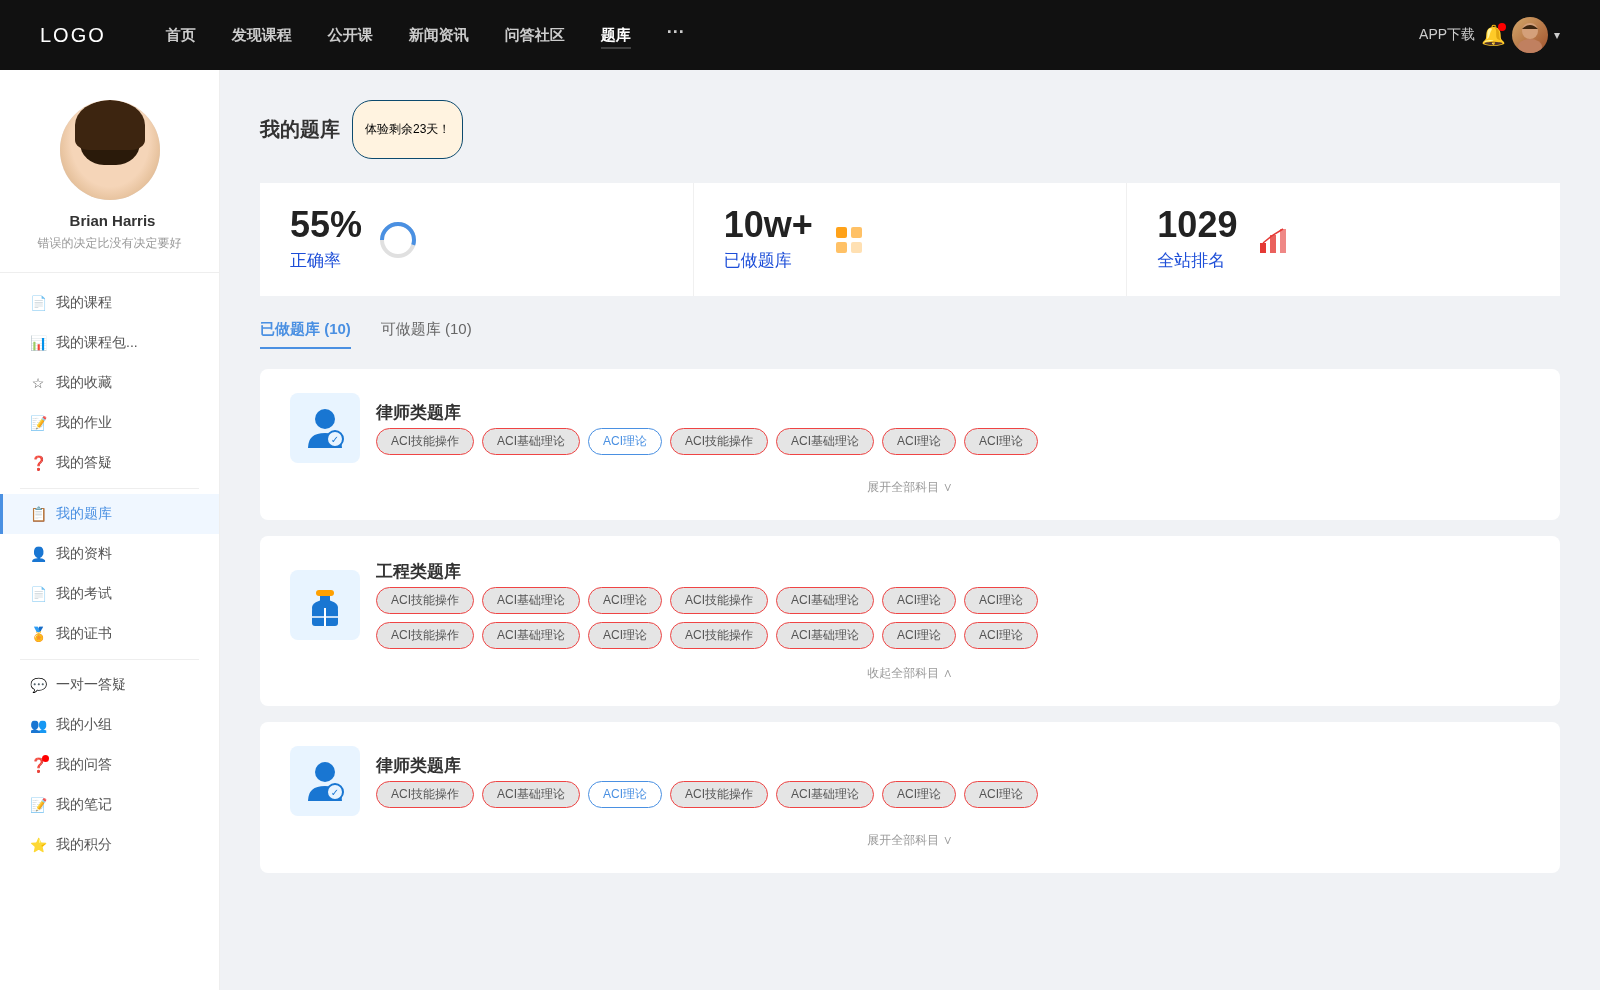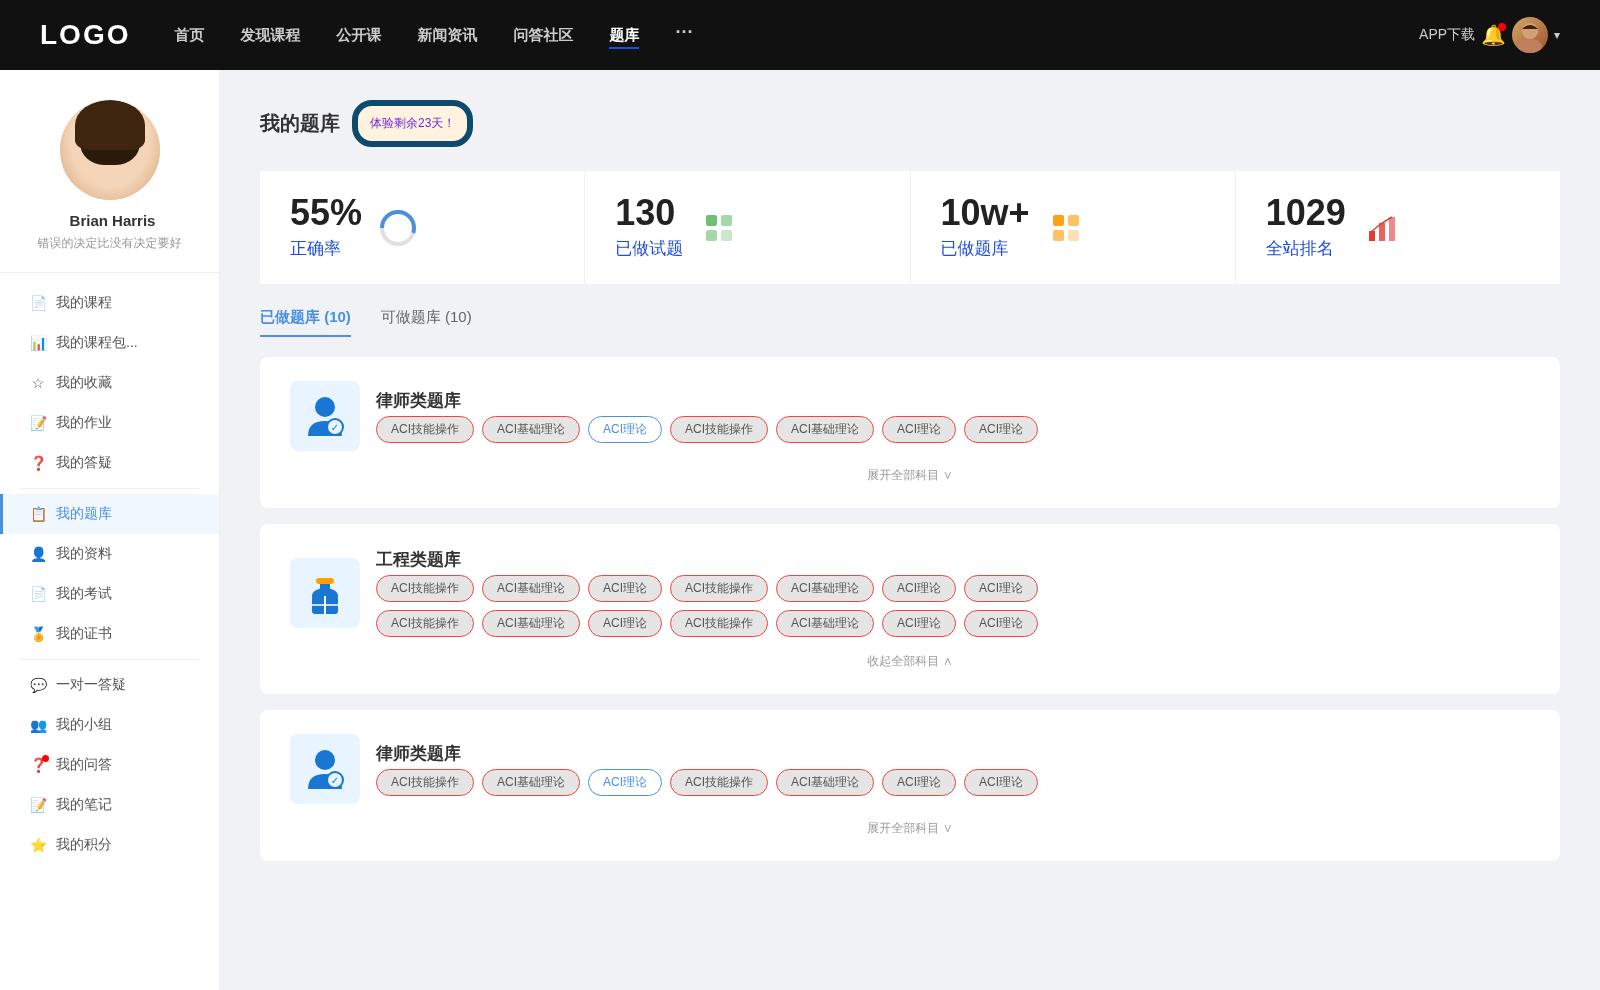--- a/index.html
+++ b/index.html
@@ -11,41 +11,41 @@
       height: 70px;
       display: flex;
       align-items: center;
       padding: 0 40px;
       position: sticky;
       top: 0;
       z-index: 100;
     }
     .navbar-logo {
       color: #fff;
-      font-size: 28px;
-      font-weight: bold;
+      font-size: 20px;
+      font-weight: normal;
       letter-spacing: 2px;
-      margin-right: 44px;
+      margin-right: 60px;
     }
     .navbar-nav {
       display: flex;
       gap: 36px;
       flex: 1;
       font-weight: bold;
     }
     .navbar-nav-item {
       color: #ccc;
       font-size: 15px;
       cursor: pointer;
       padding: 4px 0;
       white-space: nowrap;
     }
     .navbar-nav-item.active {
       color: #fff;
-      border-bottom: 2px solid #1d4ed8;
+      border-bottom: 2px solid #404040;
       padding-bottom: 2px;
     }
     .navbar-more {
       color: #ccc;
       font-size: 18px;
       cursor: pointer;
     }
     .navbar-right {
       display: flex;
       align-items: center;
@@ -209,24 +209,24 @@
       gap: 12px;
       margin-bottom: 24px;
     }
     .page-title {
       font-size: 20px;
       font-weight: 600;
       color: #333;
     }
     .trial-badge {
       background: #fff3e0;
-      color: #6d28d9;
-      border: 6px solid #0c4a6e;
+      color: #000000;
+      border: 1px solid #0c4a6e;
       border-radius: 20px;
-      padding: 9px 12px;
+      padding: 20px 12px;
       font-size: 12px;
     }
 
     
     .stats-bar {
       display: flex;
       background: #fff;
       border-radius: 0;
       margin-bottom: 24px;
       overflow: hidden;
@@ -471,34 +471,20 @@
         </div>
         <div class="stat-icon">
           <svg width="40" height="40" viewBox="0 0 40 40">
             <circle cx="20" cy="20" r="16" fill="none" stroke="#e0e0e0" stroke-width="4"></circle>
             <circle cx="20" cy="20" r="16" fill="none" stroke="#4a90e2" stroke-width="4" stroke-dasharray="55 45" stroke-dashoffset="25" transform="rotate(-90 20 20)"></circle>
           </svg>
         </div>
       </div>
       <div class="stat-item">
         <div class="stat-text">
-          <div class="stat-value">130</div>
-          <div class="stat-label">已做试题</div>
-        </div>
-        <div class="stat-icon grid-icon">
-          <svg width="30" height="30" viewBox="0 0 30 30">
-            <rect x="2" y="2" width="11" height="11" rx="2" fill="#4caf50" opacity="0.8"></rect>
-            <rect x="17" y="2" width="11" height="11" rx="2" fill="#4caf50" opacity="0.5"></rect>
-            <rect x="2" y="17" width="11" height="11" rx="2" fill="#4caf50" opacity="0.5"></rect>
-            <rect x="17" y="17" width="11" height="11" rx="2" fill="#4caf50" opacity="0.3"></rect>
-          </svg>
-        </div>
-      </div>
-      <div class="stat-item">
-        <div class="stat-text">
           <div class="stat-value">10w+</div>
           <div class="stat-label">已做题库</div>
         </div>
         <div class="stat-icon yellow-icon">
           <svg width="30" height="30" viewBox="0 0 30 30">
             <rect x="2" y="2" width="11" height="11" rx="2" fill="#ff9800" opacity="0.9"></rect>
             <rect x="17" y="2" width="11" height="11" rx="2" fill="#ff9800" opacity="0.6"></rect>
             <rect x="2" y="17" width="11" height="11" rx="2" fill="#ff9800" opacity="0.6"></rect>
             <rect x="17" y="17" width="11" height="11" rx="2" fill="#ff9800" opacity="0.3"></rect>
           </svg>

